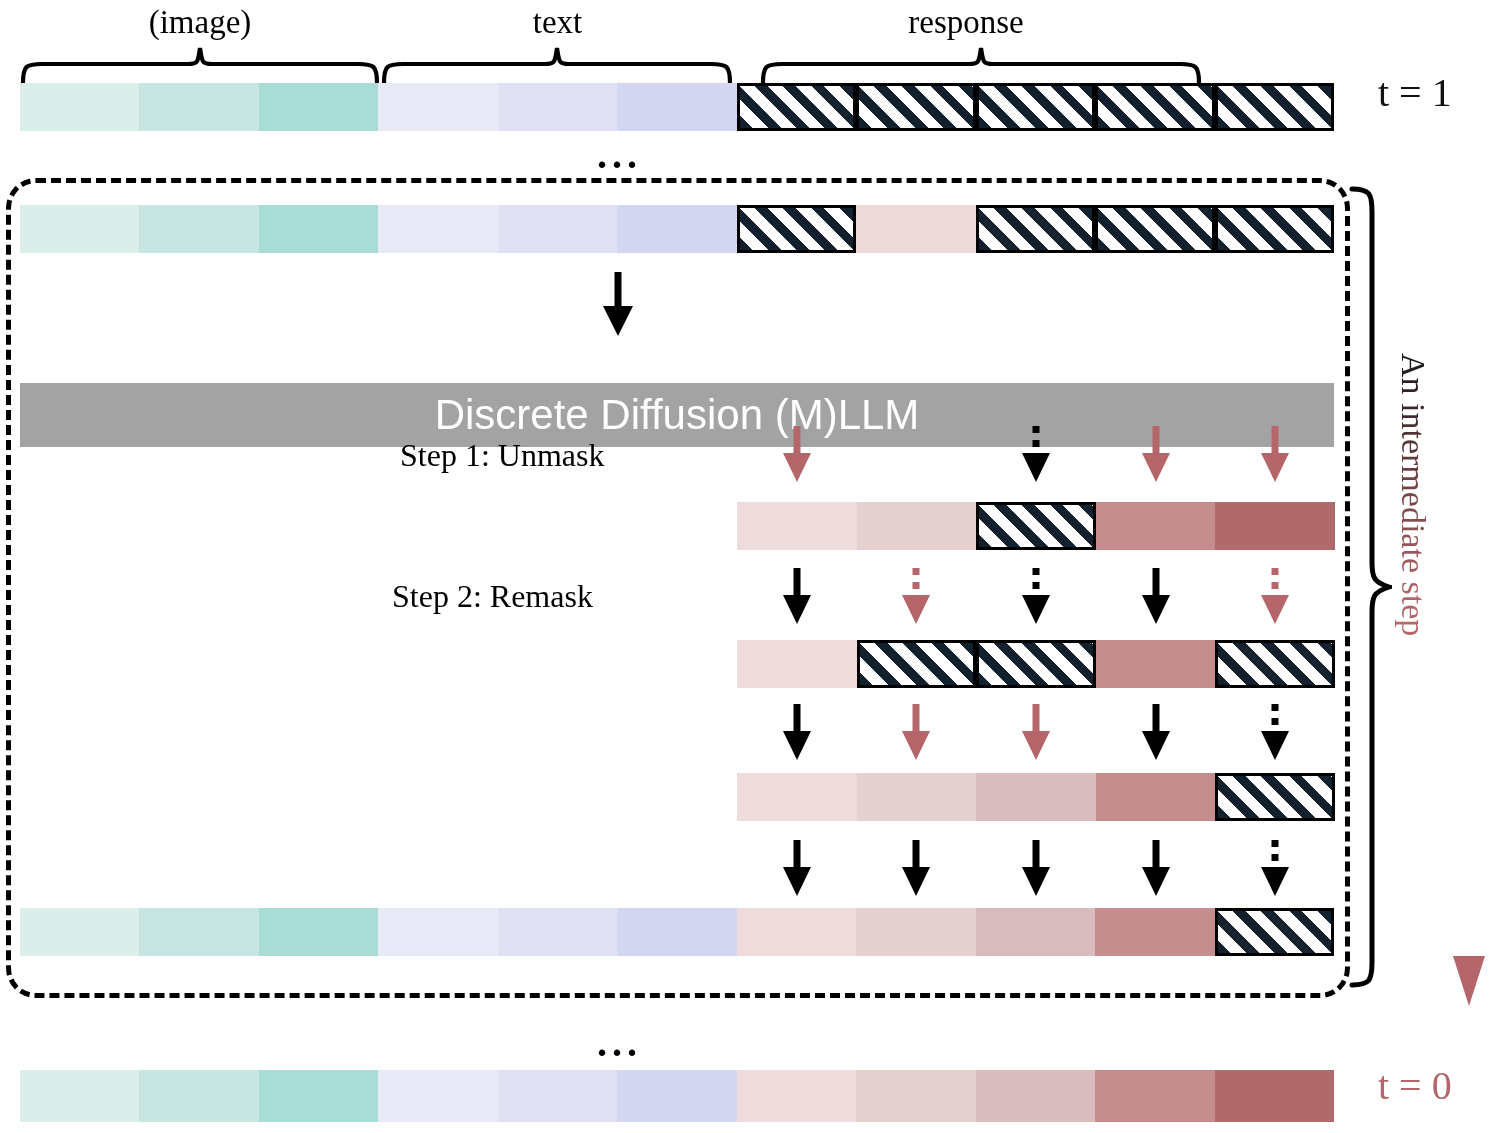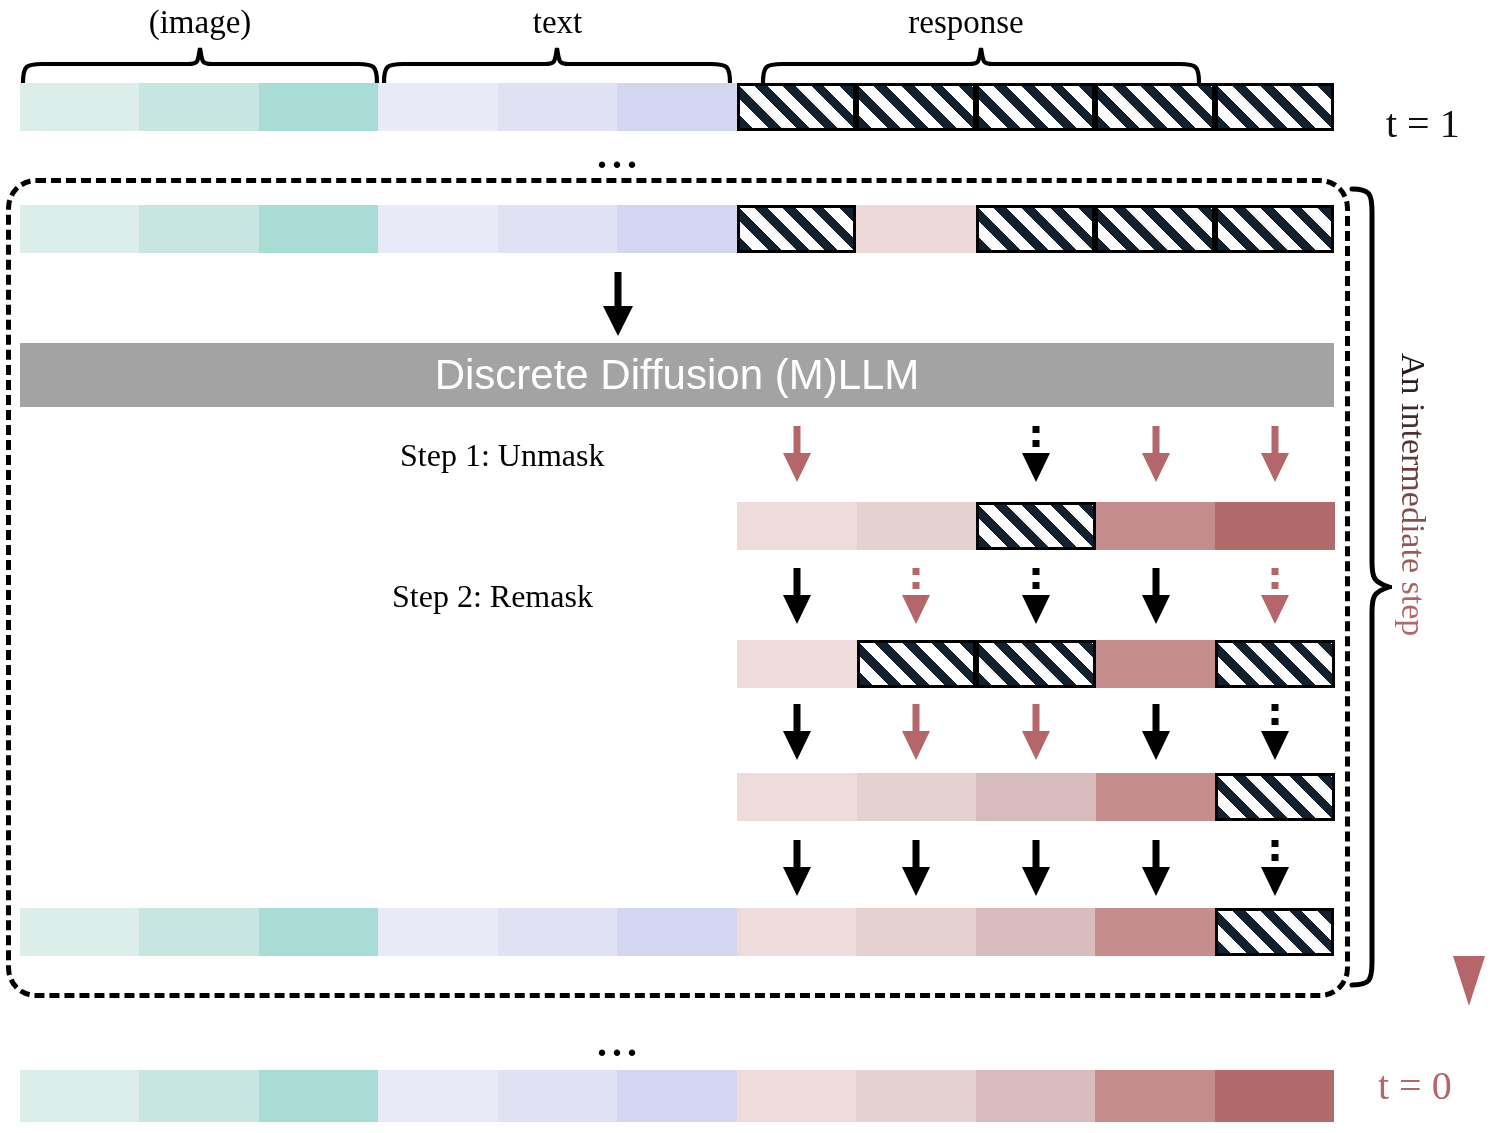--- a/index.html
+++ b/index.html
@@ -47,20 +47,21 @@
   .model-bar {
     position: absolute;
     background: #a3a3a3;
     display: flex;
     align-items: center;
     justify-content: center;
     color: #ffffff;
     font-family: "Liberation Sans", "DejaVu Sans", sans-serif;
     font-size: 42px;
     letter-spacing: 0px;
+    margin-top: 40px;
   }
 
   
   .step-label {
     position: absolute;
     font-size: 32px;
     color: #000;
     white-space: nowrap;
     text-align: left;
   }
@@ -134,21 +135,21 @@
       <div class="tok" style="width: 9.09091%; background: rgb(233, 234, 247);"></div>
       <div class="tok" style="width: 9.09091%; background: rgb(224, 226, 244);"></div>
       <div class="tok" style="width: 9.09091%; background: rgb(210, 214, 240);"></div>
       <div class="tok masked" style="width: 9.09091%;"></div>
       <div class="tok masked" style="width: 9.09091%;"></div>
       <div class="tok masked" style="width: 9.09091%;"></div>
       <div class="tok masked" style="width: 9.09091%;"></div>
       <div class="tok masked" style="width: 9.09091%;"></div>
     </div>
 
-  <div class="t-label t-top" style="left:1378px; top:100px;margin-left:8px;">t = 1</div>
+  <div class="t-label t-top" style="left:1378px; top:69px;">t = 1</div>
 
   <div class="ellipsis" style="left:597px; top:135px;">...</div>
 
   <div class="dashed-box" style="left:6px; top:178px; width:1344px; height:820px;"></div>
 
   <div class="strip" id="row-intermediate-input" style="left:20px; top:205px; width:1314px; height:48px;">
       <div class="tok" style="width: 9.09091%; background: rgb(219, 238, 234);"></div>
       <div class="tok" style="width: 9.09091%; background: rgb(199, 230, 226);"></div>
       <div class="tok" style="width: 9.09091%; background: rgb(169, 220, 213);"></div>
       <div class="tok" style="width: 9.09091%; background: rgb(233, 234, 247);"></div>

